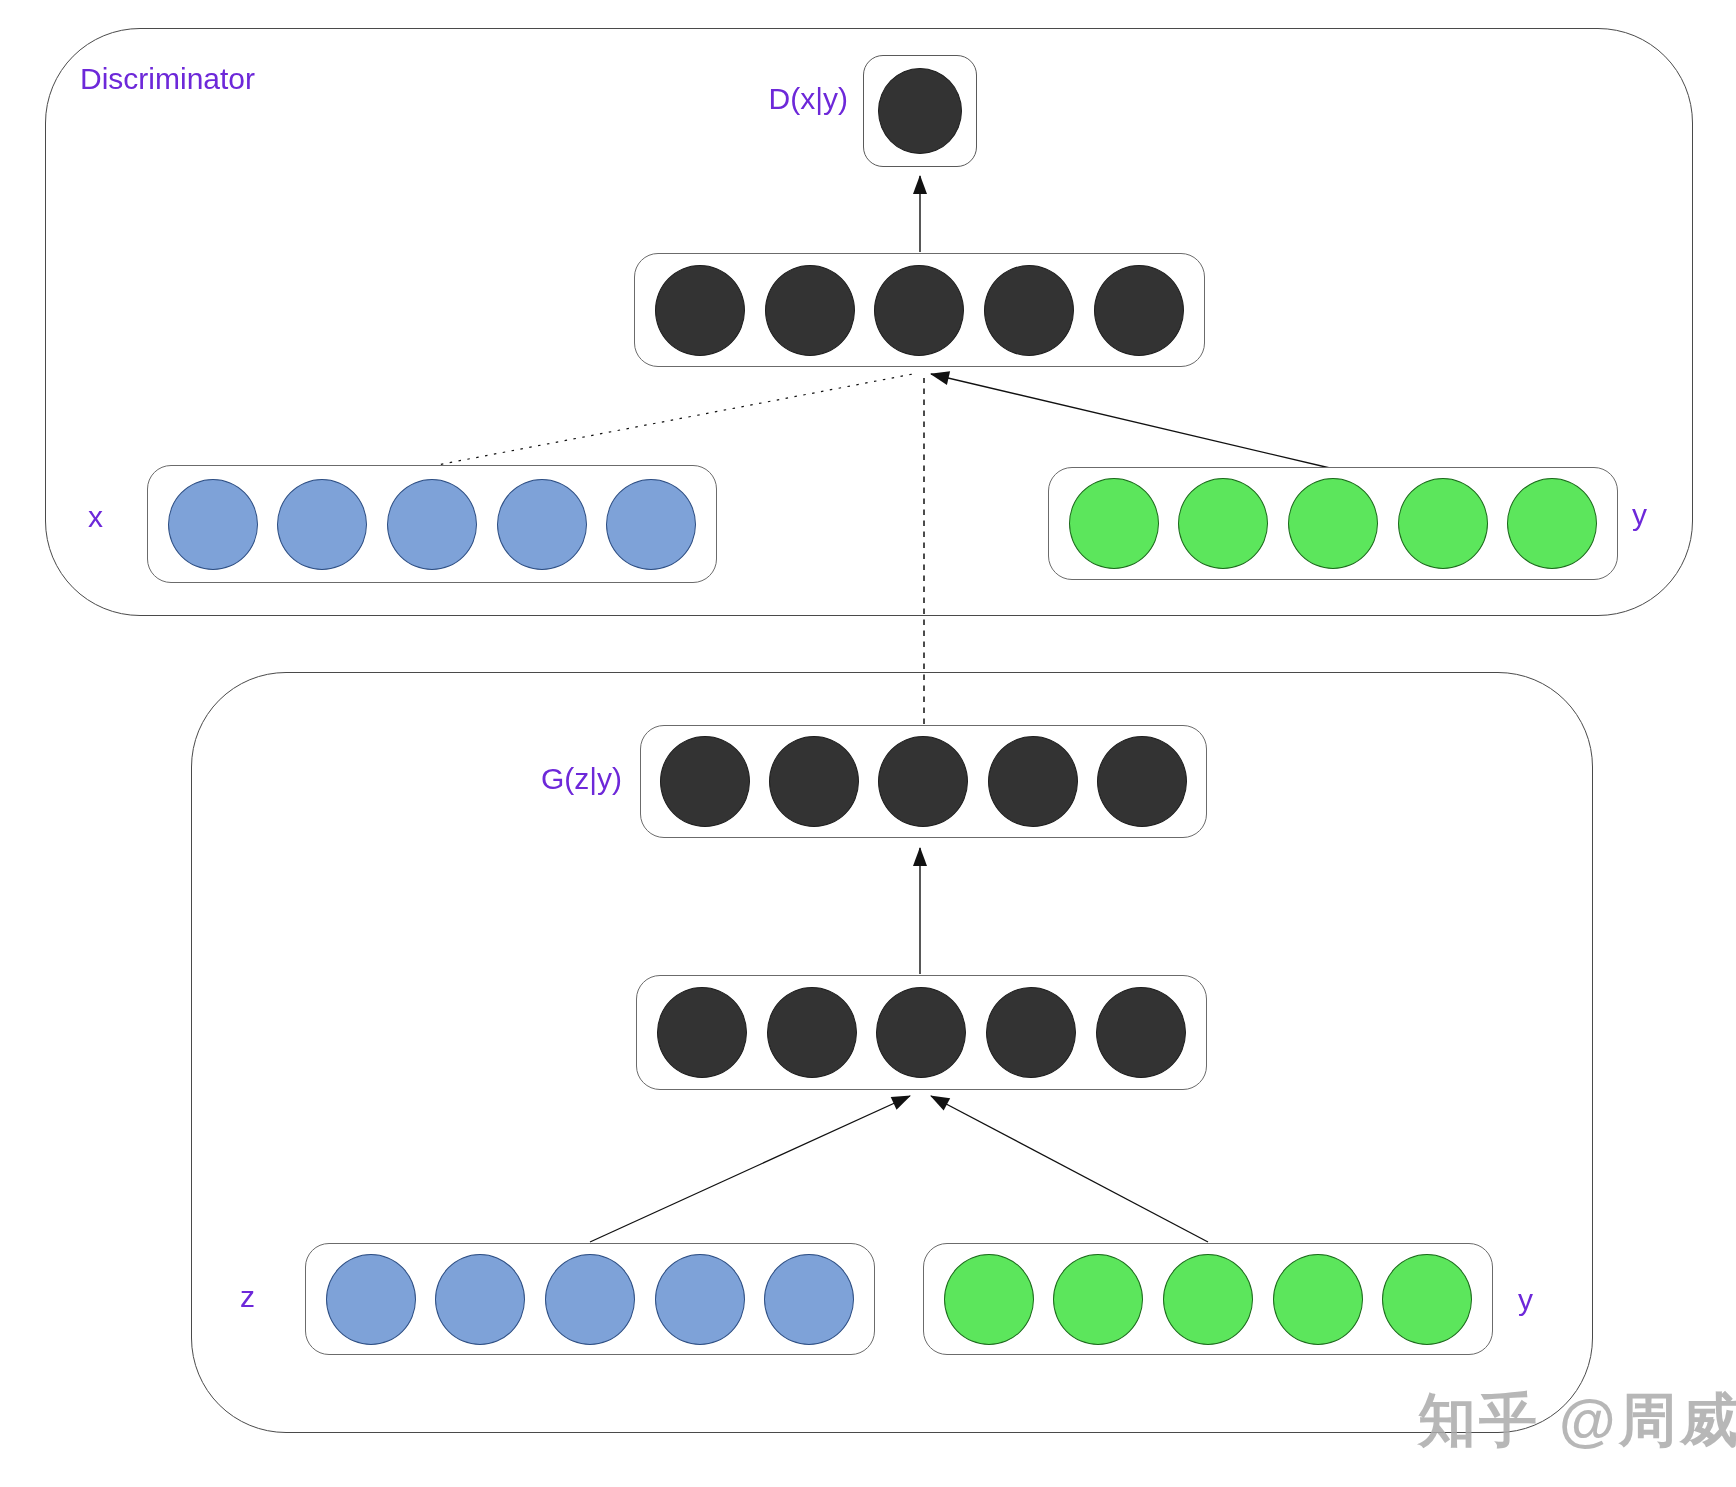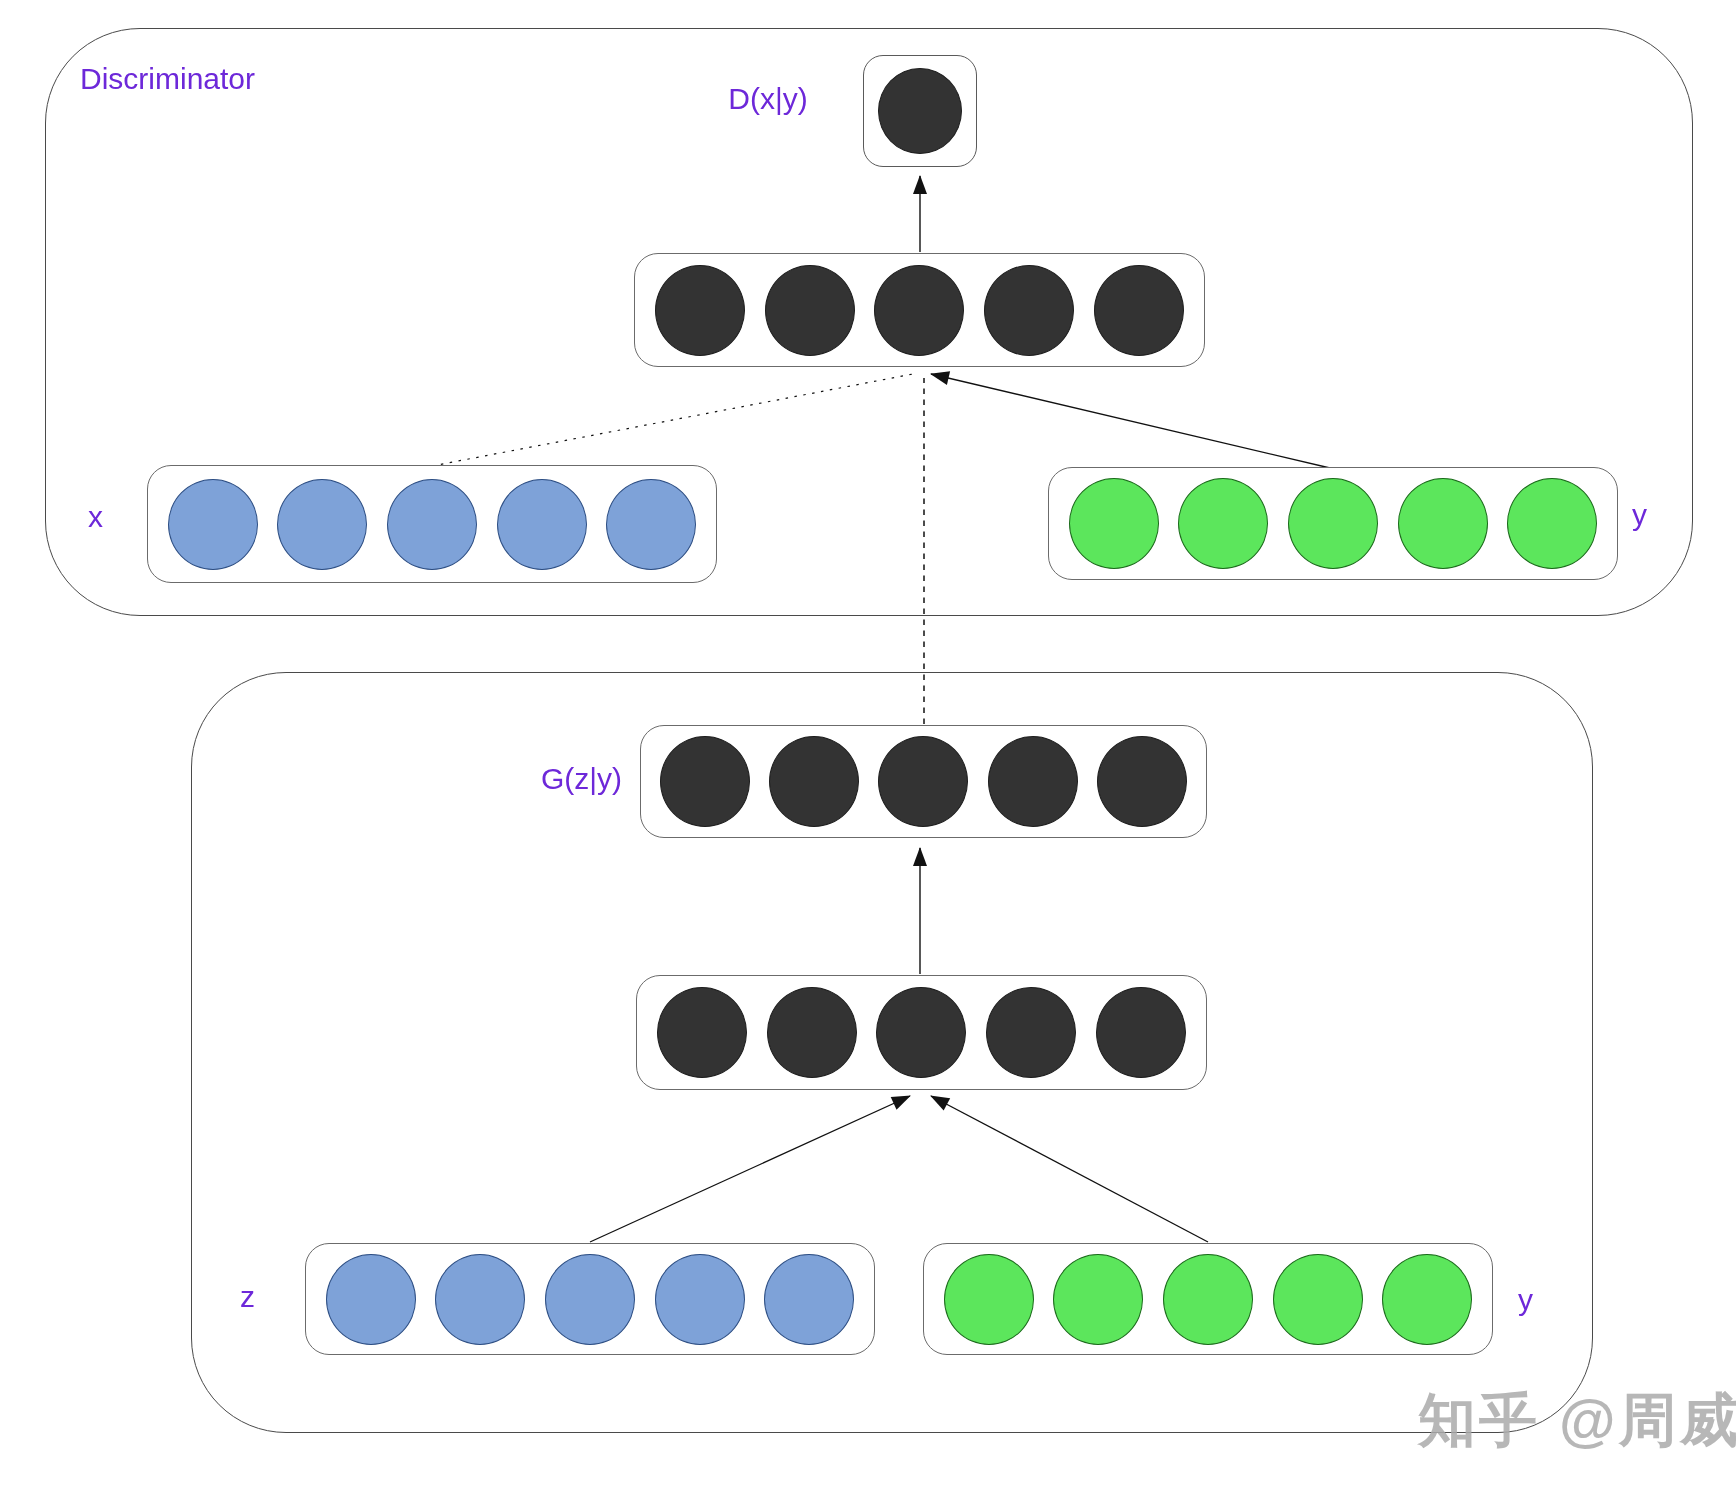--- a/index.html
+++ b/index.html
@@ -63,21 +63,21 @@
     <line x1="432" y1="466" x2="913" y2="374" stroke="#111111" stroke-width="1.2" stroke-dasharray="2.5 6.5"></line>
     <line x1="1330" y1="468" x2="931" y2="374" stroke="#111111" stroke-width="1.3" marker-end="url(#arrow)"></line>
     <line x1="924" y1="724" x2="924" y2="378" stroke="#111111" stroke-width="1.5" stroke-dasharray="5.5 5.5"></line>
     <line x1="920" y1="974" x2="920" y2="848" stroke="#111111" stroke-width="1.4" marker-end="url(#arrow)"></line>
     <line x1="590" y1="1242" x2="910" y2="1096" stroke="#111111" stroke-width="1.3" marker-end="url(#arrow)"></line>
     <line x1="1208" y1="1242" x2="931" y2="1096" stroke="#111111" stroke-width="1.3" marker-end="url(#arrow)"></line>
   </svg>
 
   <div class="diagram-label" style="left:80px; top:62px;">Discriminator</div>
 
-  <div class="diagram-label out-label" style="left:688px; top:82px;text-align:center;">D(x|y)</div>
+  <div class="diagram-label out-label" style="left:688px; top:82px;">D(x|y)</div>
 
   <div class="unit-box" style="left:863px; top:55px; width:114px; height:112px;">
       <span class="unit-circle small" style="background: rgb(51, 51, 51); border-color: rgb(31, 31, 31);"></span>
     </div>
 
   <div class="layer-row" style="left:634px; top:253px; width:571px; height:114px;">
       <span class="unit-circle" style="background: rgb(51, 51, 51); border-color: rgb(31, 31, 31);"></span>
       <span class="unit-circle" style="background: rgb(51, 51, 51); border-color: rgb(31, 31, 31);"></span>
       <span class="unit-circle" style="background: rgb(51, 51, 51); border-color: rgb(31, 31, 31);"></span>
       <span class="unit-circle" style="background: rgb(51, 51, 51); border-color: rgb(31, 31, 31);"></span>

